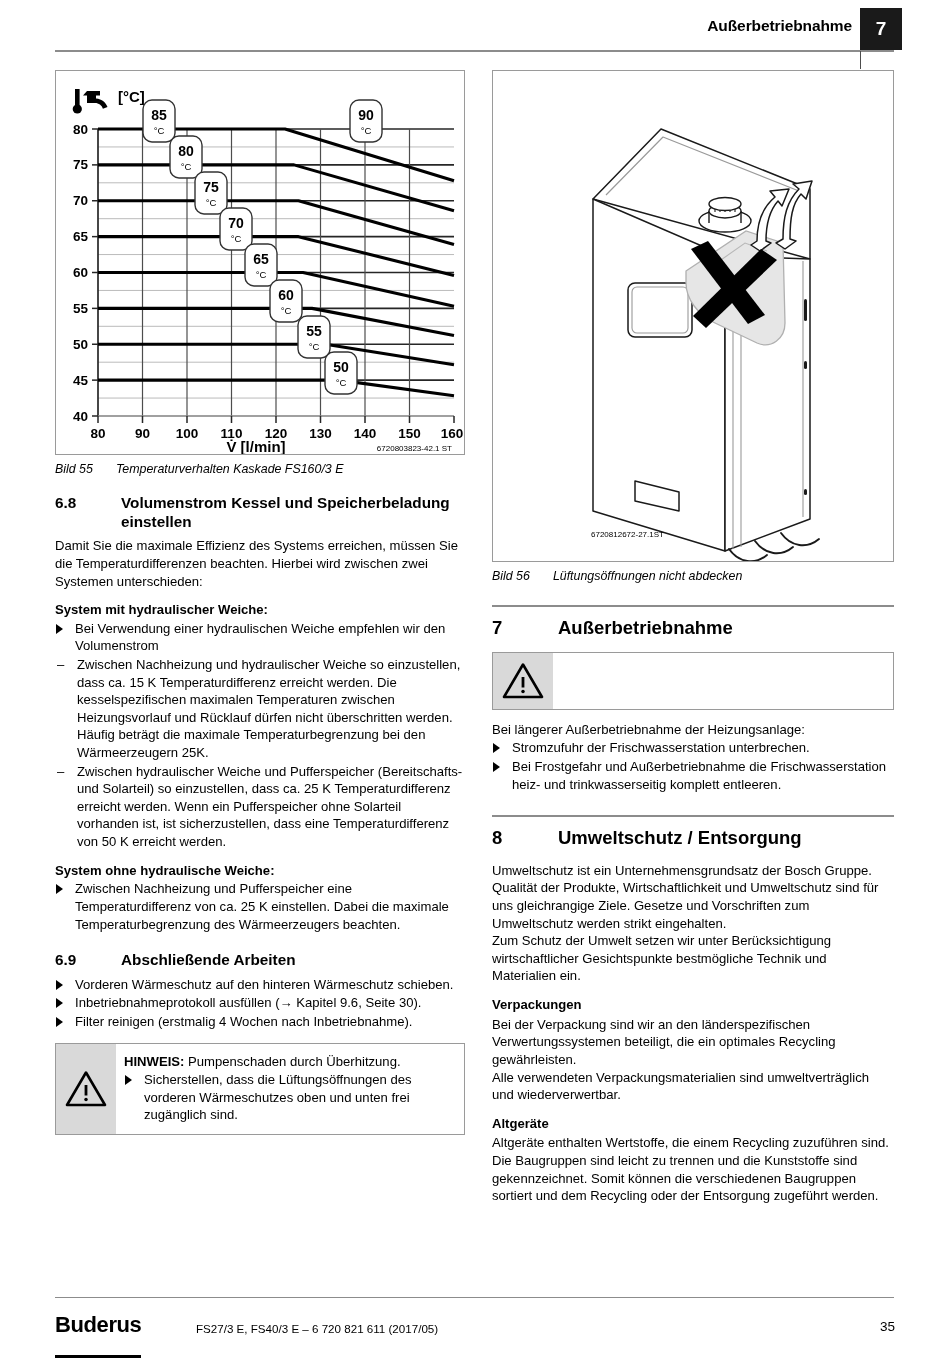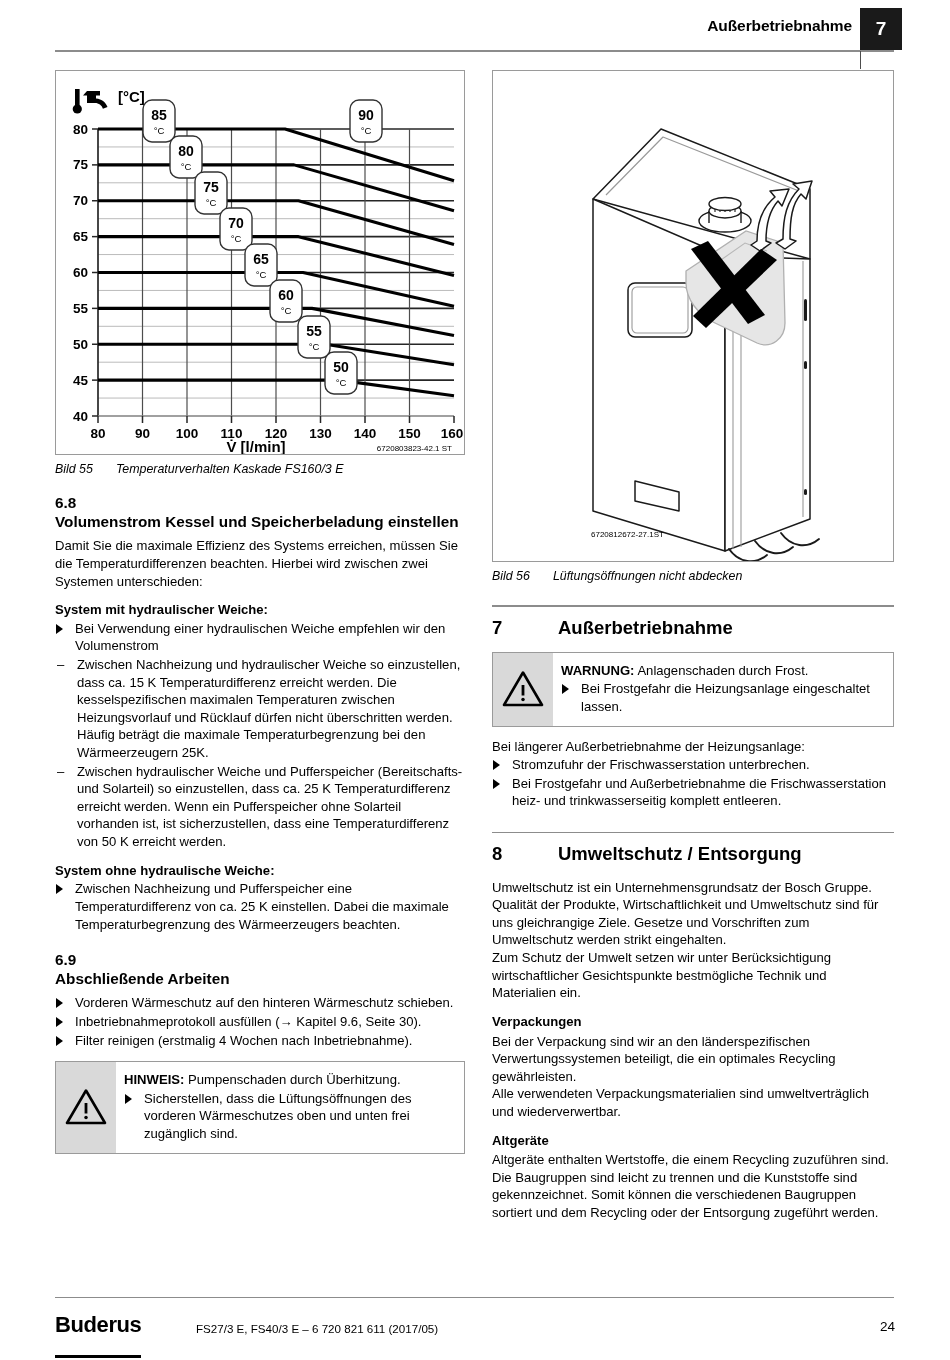--- a/index.html
+++ b/index.html
@@ -43,21 +43,21 @@
   }
   .figcap .num { white-space: nowrap; }
 
   
   .chart-wrap { height: 385px; }
   .chart-svg { display: block; }
 
   
   .h2 {
     display: flex; gap: 0; font-size: 15.3px; font-weight: bold;
-    margin-top: 18px; margin-bottom: 6px; line-height: 1.22; flex-direction: column;
+    margin-top: 18px; margin-bottom: 6px; line-height: 1.22;
   }
   .h2 .n { width: 66px; flex: none; }
   .h2 .t { flex: 1; }
   .h1rule { height: 1.5px; background: #8c8c8c; margin-top: 22px; margin-bottom: 10px; }
   .h1 {
     display: flex; font-size: 18.5px; font-weight: bold;
     margin-bottom: 13px; line-height: 1.2;
   }
   .h1 .n { width: 66px; flex: none; }
 
@@ -436,29 +436,20 @@
     </div>
 
     <div class="notice" style="margin-top:4px;">
       <div class="icon-cell">
         <svg width="42" height="38" viewBox="0 0 42 38">
           <path d="M21,2.5 L40,35 L2,35 Z" fill="none" stroke="#000" stroke-width="2.6" stroke-linejoin="round"></path>
           <rect x="19.6" y="15" width="2.8" height="10.5" fill="#000"></rect>
           <circle cx="21" cy="29.6" r="1.75" fill="#000"></circle>
         </svg>
       </div>
-      <div class="txt-cell">
-        <p><span class="lead">WARNUNG:</span><span> Anlagenschaden durch Frost.</span></p>
-        <ul class="steps">
-          <li>
-            <span class="tri"></span>
-            <span>Bei Frostgefahr die Heizungsanlage eingeschaltet lassen.</span>
-          </li>
-        </ul>
-      </div>
     </div>
 
     <p class="body gap">Bei längerer Außerbetriebnahme der Heizungsanlage:</p>
     <ul class="steps">
       <li>
         <span class="tri"></span>
         <span>Stromzufuhr der Frischwasserstation unterbrechen.</span>
       </li>
       <li>
         <span class="tri"></span>
@@ -476,15 +467,15 @@
     <div class="subhead">Verpackungen</div>
     <p class="body">Bei der Verpackung sind wir an den länderspezifischen Verwertungssystemen beteiligt, die ein optimales Recycling gewährleisten.</p>
     <p class="body">Alle verwendeten Verpackungsmaterialien sind umweltverträglich und wiederverwertbar.</p>
     <div class="subhead">Altgeräte</div>
     <p class="body">Altgeräte enthalten Wertstoffe, die einem Recycling zuzuführen sind. Die Baugruppen sind leicht zu trennen und die Kunststoffe sind gekennzeichnet. Somit können die verschiedenen Baugruppen sortiert und dem Recycling oder der Entsorgung zugeführt werden.</p>
   </div>
 
   <div class="footer-rule"></div>
   <div class="brand">Buderus</div>
   <div class="footer-mid">FS27/3 E, FS40/3 E – 6 720 821 611 (2017/05)</div>
-  <div class="footer-page">24</div>
+  <div class="footer-page">35</div>
 
 </div>
 
 </body></html>

